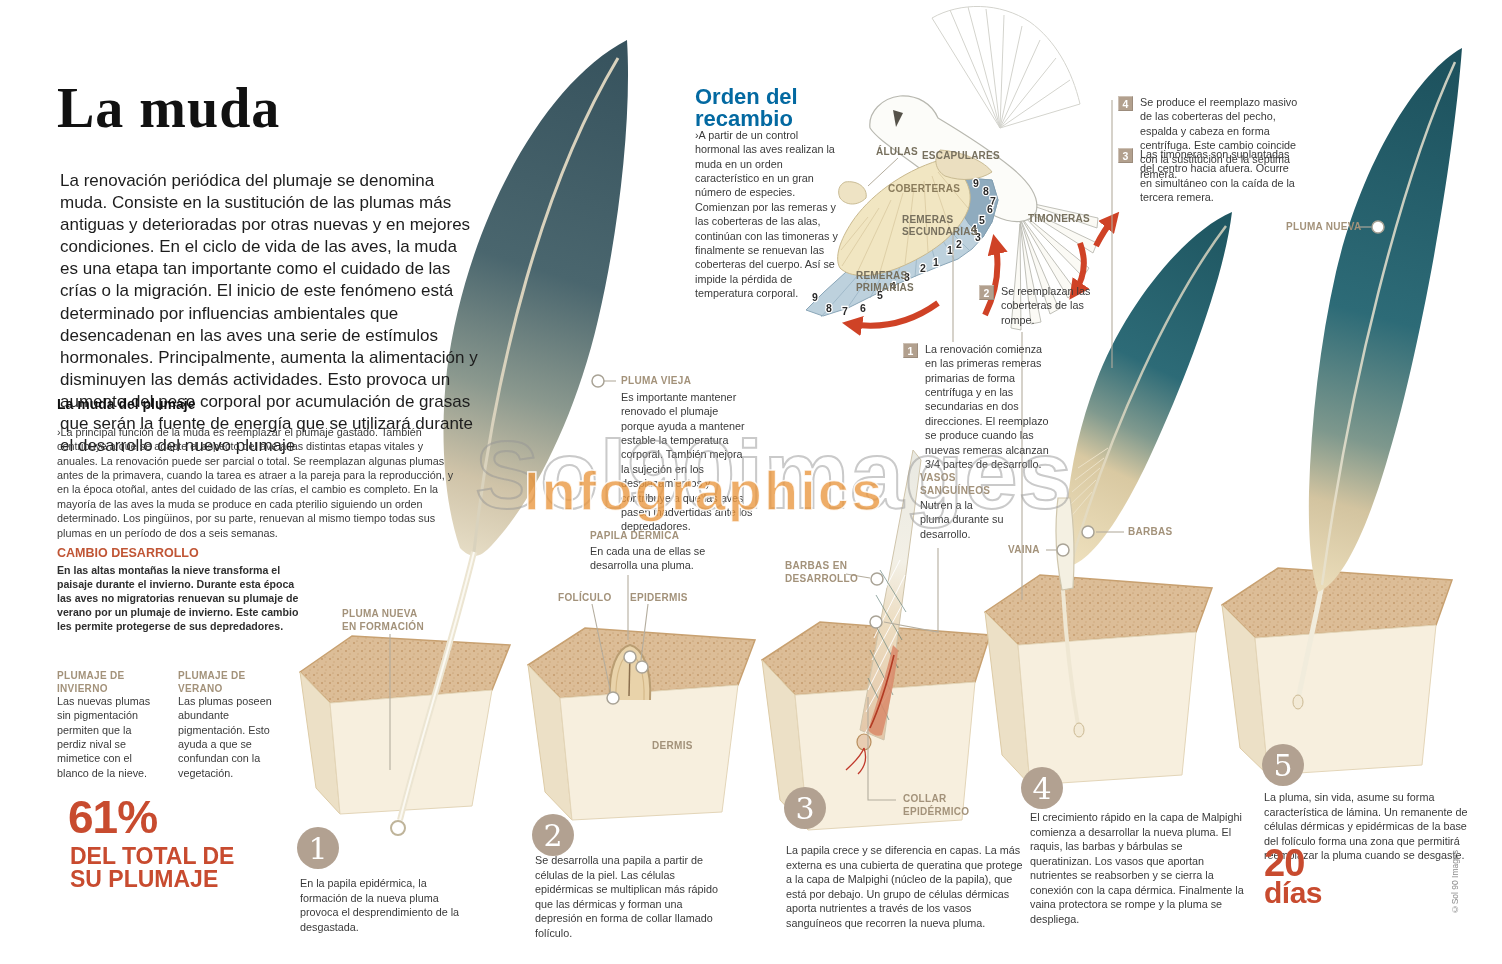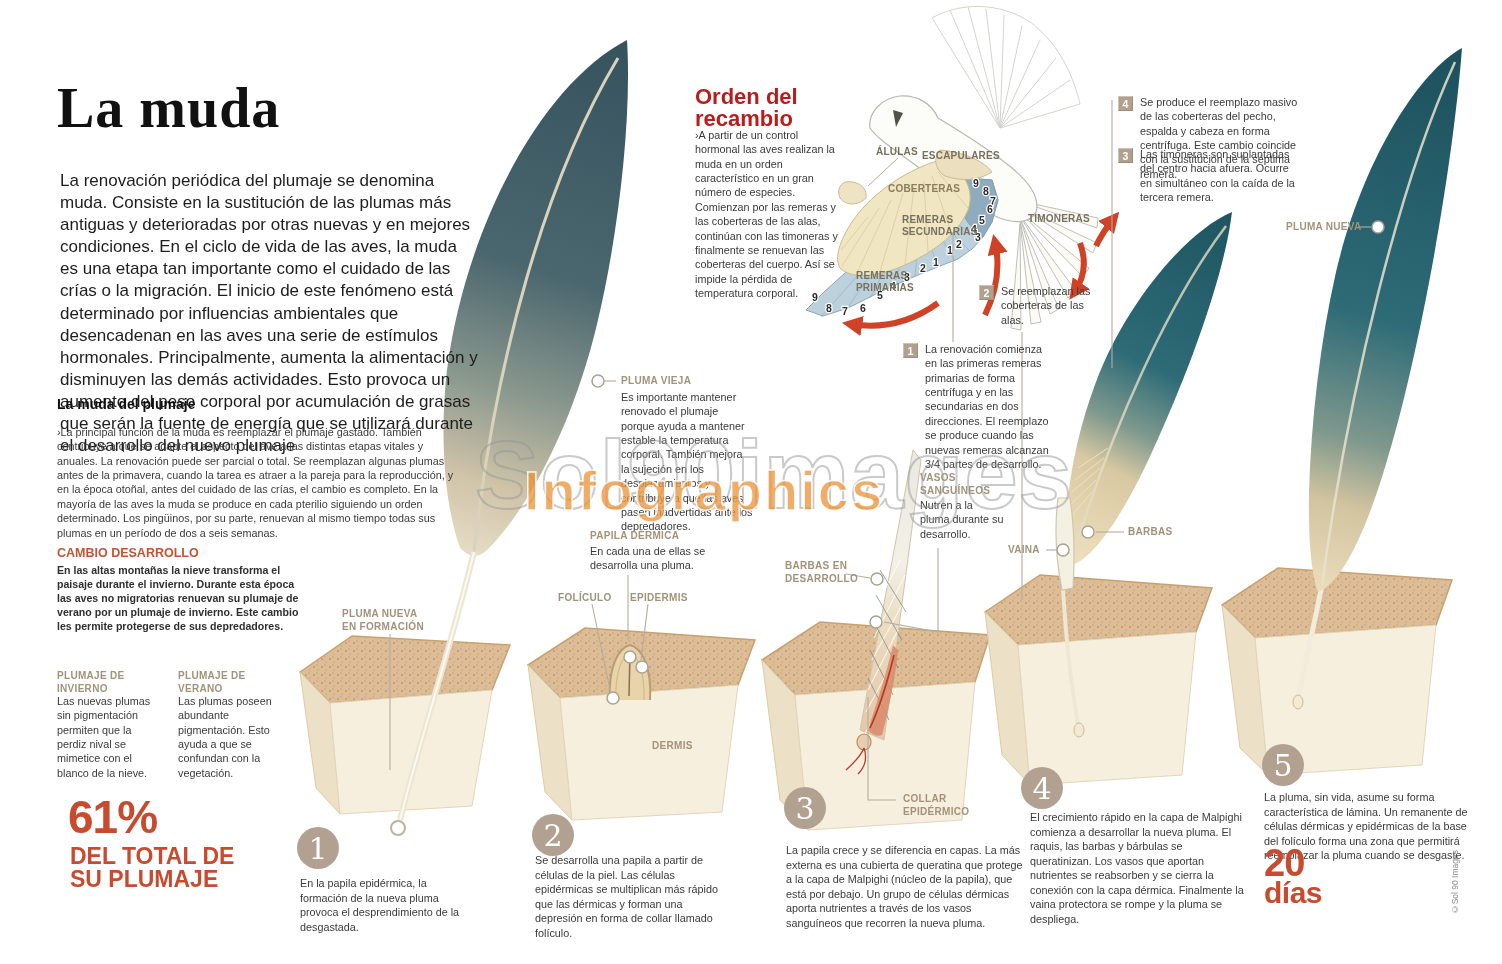--- a/index.html
+++ b/index.html
@@ -2,21 +2,21 @@
 <html><head>
 <meta charset="utf-8">
 <style>
   html,body{margin:0;padding:0;background:#fff;}
   .canvas{position:relative;width:1502px;height:964px;background:#ffffff;overflow:hidden;
           font-family:"Liberation Sans",sans-serif;color:#333;}
   .abs{position:absolute;}
   .title{font-family:"Liberation Serif","DejaVu Serif",serif;font-size:56px;font-weight:700;color:#111;letter-spacing:1px;}
   .intro{font-size:17px;line-height:1.3;color:#1d1d1d;}
   .h2{font-size:14px;font-weight:700;color:#111;}
-  .h2orden{font-size:22px;font-weight:700;color:#b91c1c;line-height:1.02;}
+  .h2orden{font-size:22px;font-weight:700;color:#0369a1;line-height:1.02;}
   .body-sm{font-size:10.8px;line-height:1.33;color:#3a3a3a;}
   .body-sm-b{font-size:10.6px;line-height:1.33;color:#2f2f2f;font-weight:700;}
   .lbl-tan{font-size:10px;font-weight:700;color:#a3927a;letter-spacing:.3px;line-height:1.25;}
   .lbl-wing{font-size:10px;font-weight:700;color:#77705e;letter-spacing:.2px;line-height:1.15;}
   .stat61-val{font-size:46px;font-weight:700;color:#c84b2f;letter-spacing:-1px;}
   .stat61-lbl{font-size:23px;font-weight:700;color:#c84b2f;line-height:1.02;}
   .badge{width:15px;height:15px;background:#b2a08e;color:#fff;font-size:10.5px;font-weight:700;
          display:flex;align-items:center;justify-content:center;box-shadow:inset -1px -1px 0 rgba(0,0,0,.12), inset 1px 1px 0 rgba(255,255,255,.35);}
   .stepc{width:42px;height:42px;border-radius:50%;background:#b2a191;color:#fff;
          font-family:"DejaVu Serif","Liberation Serif",serif;font-size:30px;display:flex;align-items:center;justify-content:center;}
@@ -298,21 +298,21 @@
   <div class="abs stat61-lbl" style="left:70px;top:845px;width:165px;z-index:3;">DEL TOTAL DE SU PLUMAJE</div>
 
   <div class="abs h2orden" style="left:695px;top:86px;width:120px;z-index:3;">Orden del recambio</div>
   <div class="abs body-sm" style="left:695px;top:128px;width:150px;z-index:3;">›A partir de un control hormonal las aves realizan la muda en un orden característico en un gran número de especies. Comienzan por las remeras y las coberteras de las alas, continúan con las timoneras y finalmente se renuevan las coberteras del cuerpo. Así se impide la pérdida de temperatura corporal.</div>
 
   <div class="abs badge" style="left:1118px;top:96px;z-index:3;">4</div>
   <div class="abs body-sm" style="left:1140px;top:95px;width:160px;z-index:3;">Se produce el reemplazo masivo de las coberteras del pecho, espalda y cabeza en forma centrífuga. Este cambio coincide con la sustitución de la séptima remera.</div>
   <div class="abs badge" style="left:1118px;top:148px;z-index:3;">3</div>
   <div class="abs body-sm" style="left:1140px;top:147px;width:155px;z-index:3;">Las timoneras son suplantadas del centro hacia afuera. Ocurre en simultáneo con la caída de la tercera remera.</div>
   <div class="abs badge" style="left:979px;top:285px;z-index:3;">2</div>
-  <div class="abs body-sm" style="left:1001px;top:284px;width:95px;z-index:3;">Se reemplazan las coberteras de las alas.</div>
+  <div class="abs body-sm" style="left:1001px;top:284px;width:95px;z-index:3;">Se reemplazan las coberteras de las rompe.</div>
   <div class="abs badge" style="left:903px;top:343px;z-index:3;">1</div>
   <div class="abs body-sm" style="left:925px;top:342px;width:128px;z-index:3;">La renovación comienza en las primeras remeras primarias de forma centrífuga y en las secundarias en dos direcciones. El reemplazo se produce cuando las nuevas remeras alcanzan 3/4 partes de desarrollo.</div>
 
   <div class="abs lbl-wing" style="left:876px;top:146px;z-index:3;">ÁLULAS</div>
   <div class="abs lbl-wing" style="left:922px;top:150px;z-index:3;">ESCAPULARES</div>
   <div class="abs lbl-wing" style="left:888px;top:183px;color:#8a7c5c;z-index:3;">COBERTERAS</div>
   <div class="abs lbl-wing" style="left:902px;top:214px;width:70px;z-index:3;">REMERAS SECUNDARIAS</div>
   <div class="abs lbl-wing" style="left:856px;top:250px;width:60px;z-index:3;margin-top:20px;">REMERAS PRIMARIAS</div>
   <div class="abs lbl-wing" style="left:1028px;top:213px;z-index:3;">TIMONERAS</div>
 

